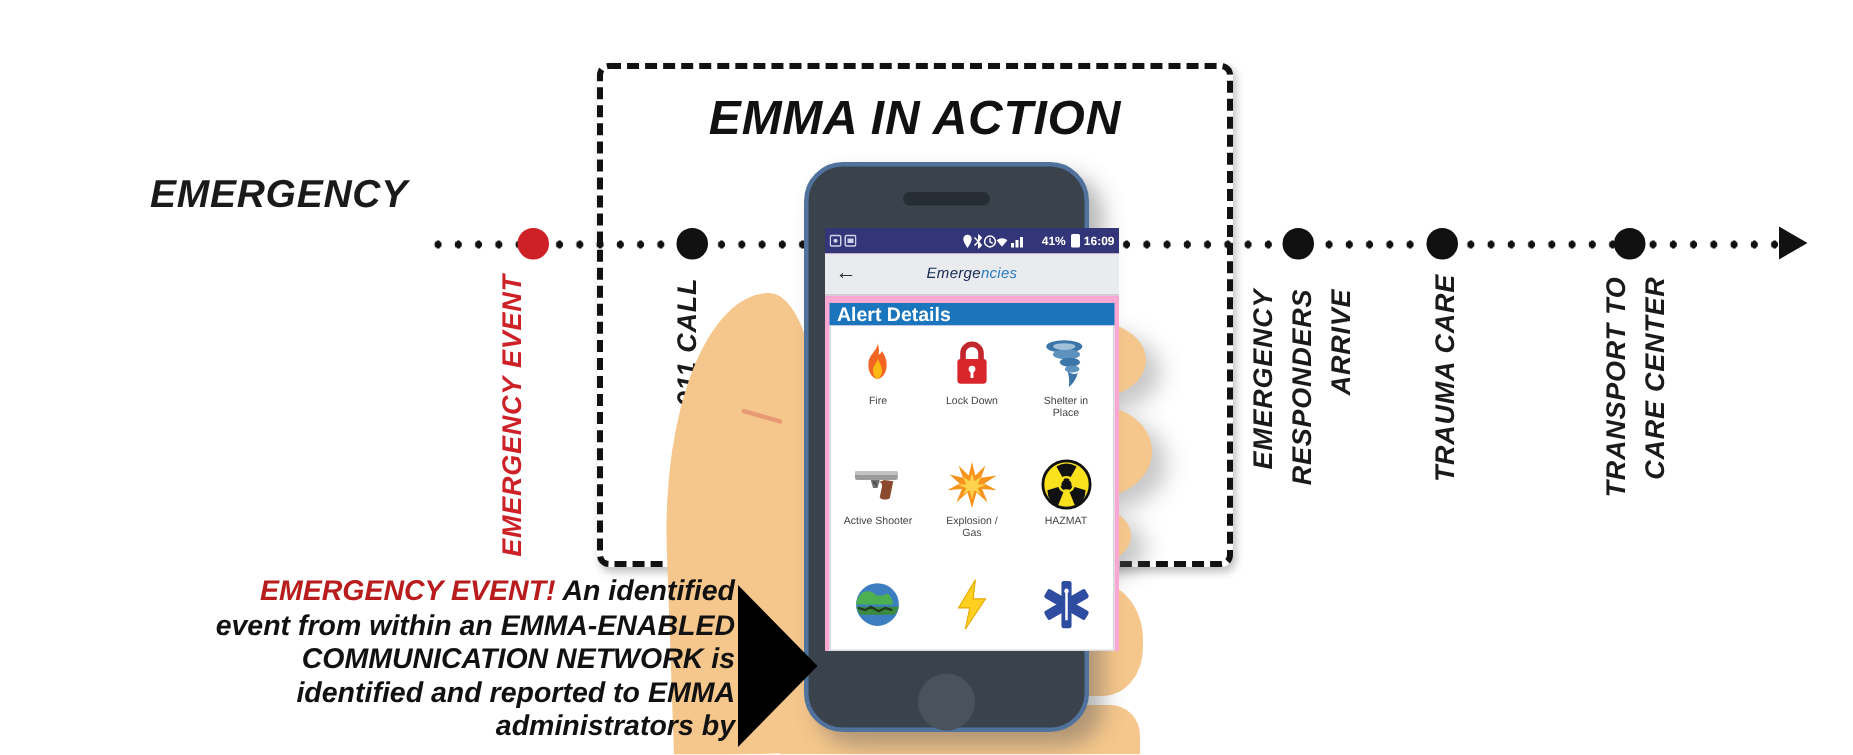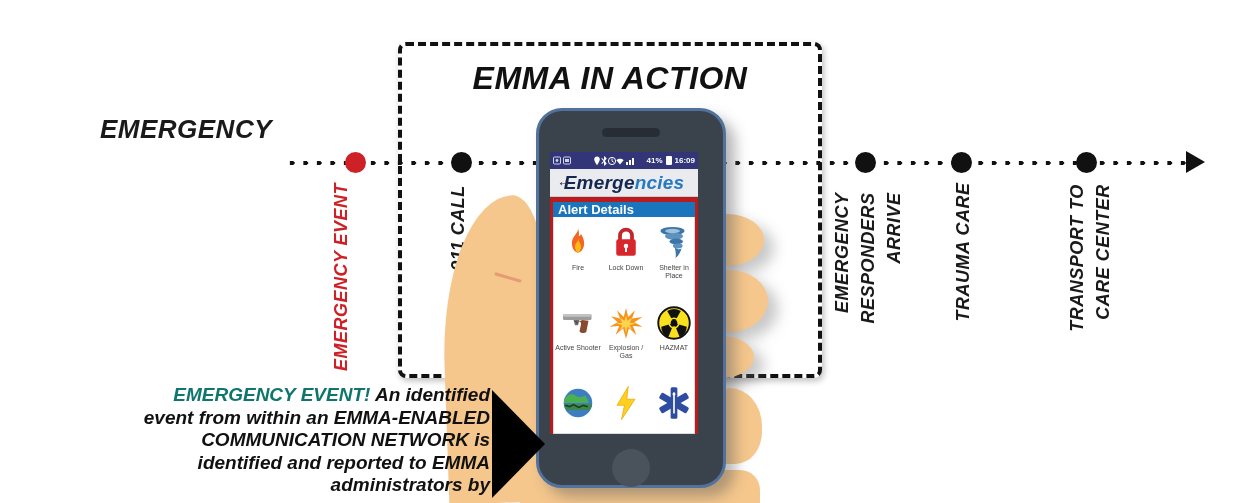--- a/index.html
+++ b/index.html
@@ -50,45 +50,45 @@
   .hand-palm{left:520px;top:470px;width:240px;height:33px;border-radius:20px 20px 0 0;}
 
   
   .phone{position:absolute;left:536px;top:108px;width:190px;height:380px;z-index:6;
     background:#3A424C;border:3px solid #50729C;border-radius:26px;box-sizing:border-box;
     box-shadow:9px 9px 14px rgba(90,90,90,.45);}
   .speaker{position:absolute;left:50%;top:17px;transform:translateX(-50%);width:58px;height:9px;
     border-radius:5px;background:#272D34;}
   .home-button{position:absolute;left:50%;top:338px;transform:translateX(-50%);width:38px;height:38px;
     border-radius:50%;background:#4A525C;}
-  .screen{position:absolute;left:11px;top:41px;width:148px;height:282px;background:#b91c1c;overflow:hidden;}
+  .screen{position:absolute;left:11px;top:41px;width:196px;height:282px;background:#f9a8d4;overflow:hidden;}
 
   .status-bar{height:17px;background:#323679;color:#fff;display:flex;align-items:center;
     justify-content:space-between;padding:0 3px;font-size:8px;font-weight:bold;}
   .sb-group{display:flex;align-items:center;gap:2px;}
   .battery-glyph{display:inline-block;width:6px;height:9px;background:#fff;border-radius:1px;margin:0 1px;}
 
   .app-header{height:27px;background:#E9EBEE;border-bottom:1px solid #C9CCD1;position:relative;
     display:flex;align-items:center;justify-content:center;}
   .back-arrow{position:absolute;left:7px;top:4px;font-size:14px;color:#333;font-weight:bold;cursor:pointer;}
-  .app-title{font-style:italic;font-weight:bold;font-size:19px;letter-spacing:.2px;}
+  .app-title{font-style:italic;font-weight:normal;font-size:10px;letter-spacing:.2px;}
   .app-title .t1{color:#14274E;} .app-title .t2{color:#2779C4;}
 
   .alert-bar{margin:5px 3px 0 3px;height:15px;background:#1B75BC;color:#fff;font-size:13px;
     font-weight:bold;line-height:15px;padding-left:5px;}
   .grid-panel{margin:0 3px;border:1px solid #D8DADD;border-top:none;background:#fff;height:216px;
     overflow:hidden;display:grid;grid-template-columns:1fr 1fr 1fr;grid-auto-rows:80px;}
   .grid-item{display:flex;flex-direction:column;align-items:center;padding-top:8px;cursor:pointer;}
   .grid-item svg{width:36px;height:36px;}
   .grid-label{margin-top:3px;font-size:7px;line-height:8px;color:#444;text-align:center;width:48px;}
 
   
   .caption{position:absolute;left:126px;top:384px;width:364px;z-index:8;text-align:right;
     font-style:italic;font-weight:bold;font-size:19px;line-height:22.5px;color:#111;}
-  .caption .lead{color:#0f766e;}
+  .caption .lead{color:#b91c1c;}
   .big-arrow{position:absolute;left:492px;top:390px;width:0;height:0;z-index:7;
     border-top:54px solid transparent;border-bottom:54px solid transparent;border-left:53px solid #000;}
 </style>
 </head>
 <body>
 
 <div class="stage">
 
   <div class="timeline-heading">
     <div>EMERGENCY</div>

